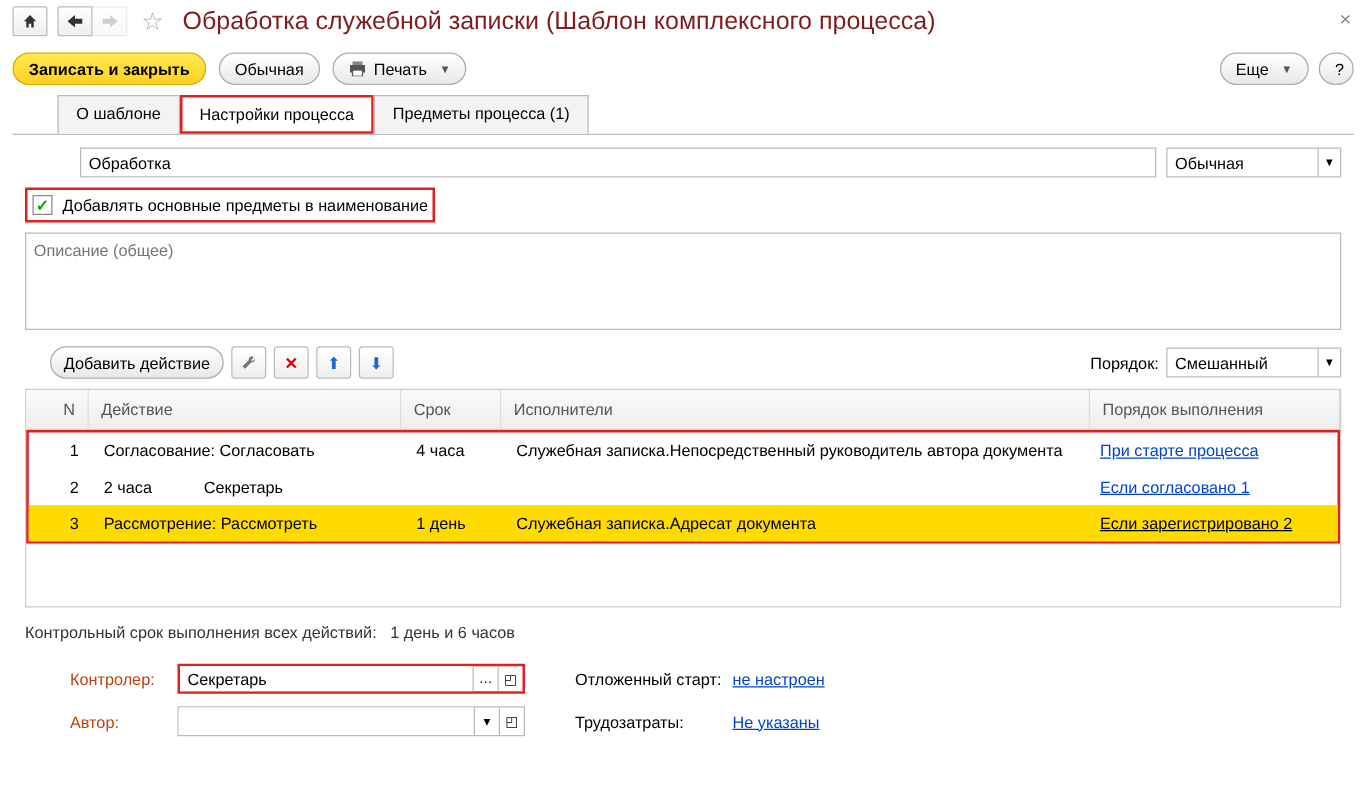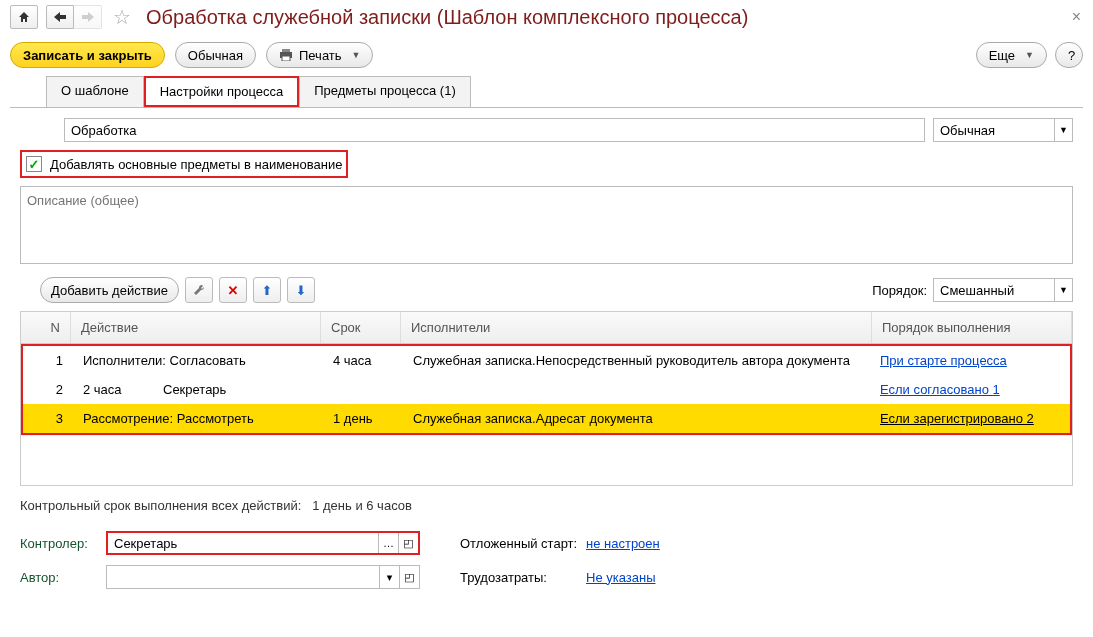--- a/index.html
+++ b/index.html
@@ -61,21 +61,21 @@
 .col-exec { flex: 1; }
 .col-order { width: 200px; }
 .link { color: #0044cc; text-decoration: underline; cursor: pointer; }
 .grid-row.sel .link { color: #000; }
 .grid-filler { height: 50px; border-top: 1px solid #eee; }
 
 .summary { margin-top: 12px; color: #333; }
 
 .bottom-form { margin-top: 18px; display: grid; grid-template-columns: 400px 1fr; gap: 10px 40px; }
 .form-row { display: flex; align-items: center; gap: 6px; }
-.form-label { width: 80px; color: #14532d; }
+.form-label { width: 80px; color: #c2410c; margin-left: 36px; }
 .ref-input { flex: 1; height: 24px; border: 1px solid #bbb; display: flex; align-items: center; }
 .ref-input.red { border: 2px solid #e02020; }
 .ref-input input { flex: 1; border: none; height: 100%; padding: 0 6px; outline: none; }
 .ref-input .rb { width: 20px; height: 100%; border-left: 1px solid #bbb; display: flex; align-items: center; justify-content: center; font-size: 11px; cursor: pointer; }
 </style>
 </head>
 <body>
 
 <div class="header-bar">
   <div class="icon-btn">
@@ -179,21 +179,21 @@
     <div class="grid-head">
       <div class="col-n">N</div>
       <div class="col-action">Действие</div>
       <div class="col-deadline">Срок</div>
       <div class="col-exec">Исполнители</div>
       <div class="col-order">Порядок выполнения</div>
     </div>
     <div class="grid-body">
       <div class="grid-row">
         <div class="col-n">1</div>
-        <div class="col-action">Исполнители: Согласовать</div>
+        <div class="col-action">Согласование: Согласовать</div>
         <div class="col-deadline">4 часа</div>
         <div class="col-exec">Служебная записка.Непосредственный руководитель автора документа</div>
         <div class="col-order"><span class="link">При старте процесса</span></div>
       </div>
       <div class="grid-row">
         <div class="col-n">2</div>
         <div class="col-deadline">2 часа</div>
         <div class="col-exec">Секретарь</div>
         <div class="col-order"><span class="link">Если согласовано 1</span></div>
       </div>

